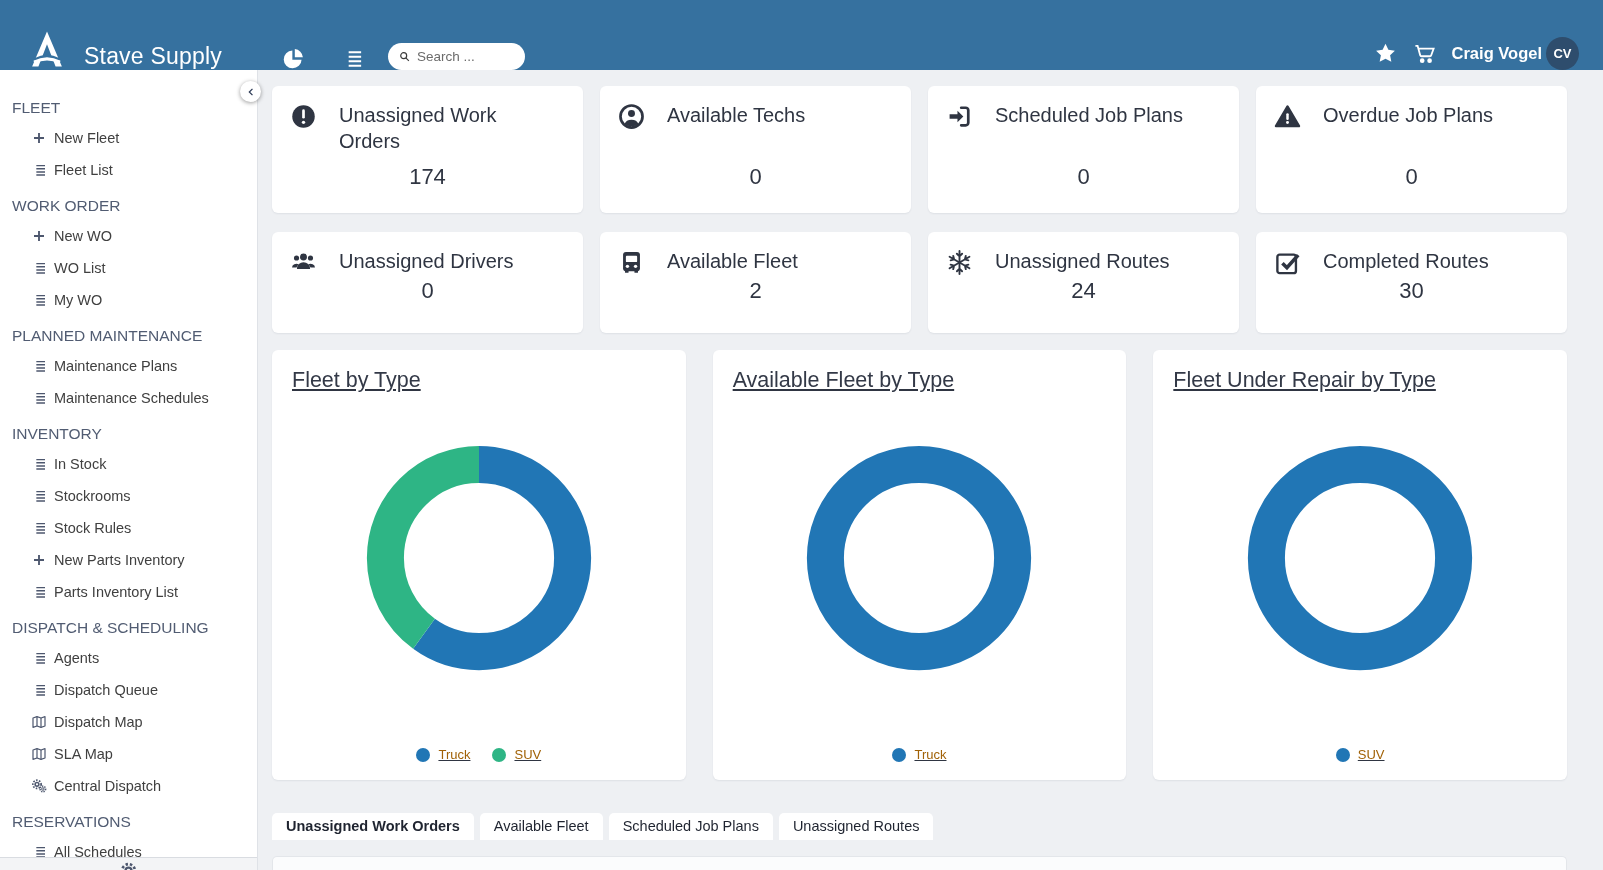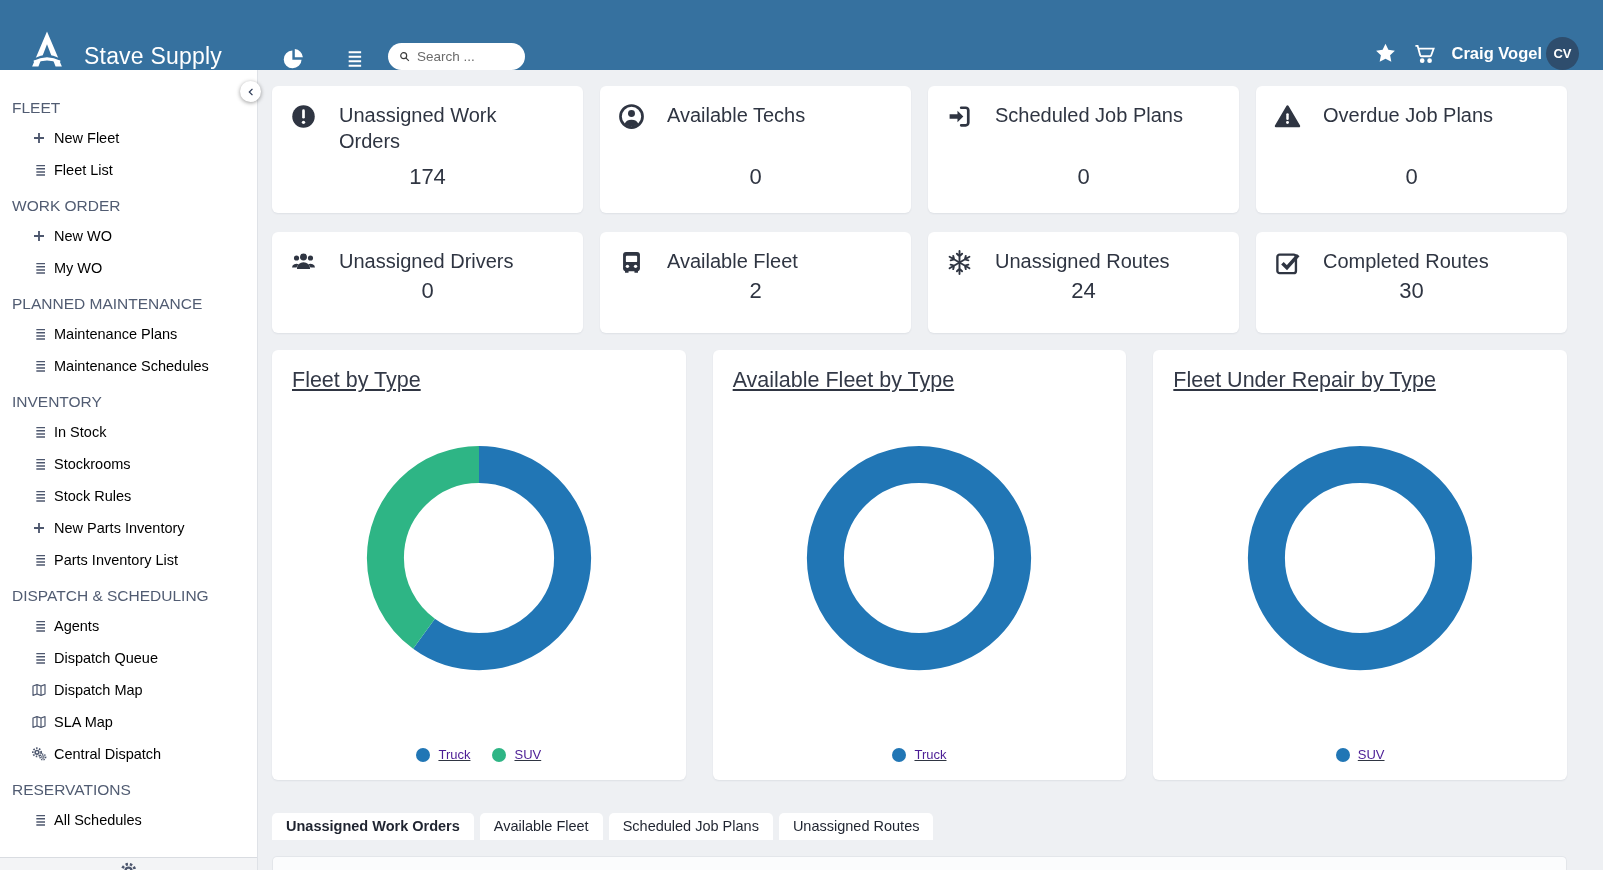--- a/index.html
+++ b/index.html
@@ -34,21 +34,21 @@
            margin-left:-12px; cursor:pointer; }
   
   .sidebar{
     position:fixed; top:70px; left:0; bottom:0; width:258px; background:#fff;
     border-right:1px solid #dfe2e7; display:flex; flex-direction:column; z-index:5;
   }
   .side-nav{ flex:1; overflow:hidden; padding-top:18px; }
   .side-heading{ font-size:15.5px; color:#515c72; padding:11px 12px 5px; }
   .side-item{
     display:flex; align-items:center; gap:7px; padding:7px 8px 7px 31px;
-    font-size:14.5px; color:#000000; cursor:pointer; line-height:18px;
+    font-size:14.5px; color:#404040; cursor:pointer; line-height:18px;
   }
   .si{ display:flex; align-items:center; color:#4d576e; }
   .si svg{ width:16px; height:16px; }
   .side-foot{
     border-top:1px solid #d9dce1; background:#f3f4f6; height:13px;
     display:flex; justify-content:center; overflow:hidden;
   }
   .side-foot svg{ width:19px; height:19px; color:#4d576e; margin-top:3px; }
   .collapse-btn{
     position:fixed; left:240px; top:81px; width:21px; height:21px; border-radius:50%;
@@ -74,21 +74,21 @@
   .stat-value{ text-align:center; font-size:22px; margin-top:2px; }
   
   .charts{ display:grid; grid-template-columns:repeat(3,1fr); gap:27px; margin-top:17px; }
   .chart-card{
     background:#fff; border-radius:6px; box-shadow:0 1px 2px rgba(20,30,60,.07);
     height:430px; padding:18px 20px 14px; display:flex; flex-direction:column;text-decoration:underline;
   }
   .chart-title{ font-size:21.5px; color:#333947; }
   svg.donut{ width:234px; height:234px; margin:48px auto 0; display:block; }
   .legend{ margin-top:auto; display:flex; justify-content:center; gap:22px; padding-bottom:4px; }
-  .legend-item{ display:flex; align-items:center; gap:8px; font-size:13px; color:#4c1d95; cursor:pointer; }
+  .legend-item{ display:flex; align-items:center; gap:8px; font-size:13px; color:#a16207; cursor:pointer; }
   .legend-dot{ width:14px; height:14px; border-radius:50%; }
   
   .tabs{ display:flex; gap:6px; margin-top:33px; }
   .tab{
     background:#fff; border-radius:5px 5px 0 0; padding:5px 14px; height:27px;
     font-size:14.5px; color:#1f2430; cursor:pointer; white-space:nowrap;
   }
   .tab.active{ font-weight:700; }
   .panel{
     margin-top:16px; height:16px; background:#fbfcfd;
@@ -180,20 +180,29 @@
           </span>
         <span>New WO</span>
         </a>
       <a class="side-item">
         <span class="si">
             <svg viewBox="0 0 24 24" fill="none" stroke="currentColor" stroke-width="2.1">
               <path d="M4 5.5h.01M4 10.2h.01M4 14.9h.01M4 19.6h.01" stroke-width="2.8"></path>
               <path d="M8 5.5h13M8 10.2h13M8 14.9h13M8 19.6h13"></path>
             </svg>
           </span>
+        <span>WO List</span>
+        </a>
+      <a class="side-item">
+        <span class="si">
+            <svg viewBox="0 0 24 24" fill="none" stroke="currentColor" stroke-width="2.1">
+              <path d="M4 5.5h.01M4 10.2h.01M4 14.9h.01M4 19.6h.01" stroke-width="2.8"></path>
+              <path d="M8 5.5h13M8 10.2h13M8 14.9h13M8 19.6h13"></path>
+            </svg>
+          </span>
         <span>My WO</span>
         </a>
     </div>
 
     <div>
       <div class="side-heading">PLANNED MAINTENANCE</div>
       <a class="side-item">
         <span class="si">
             <svg viewBox="0 0 24 24" fill="none" stroke="currentColor" stroke-width="2.1">
               <path d="M4 5.5h.01M4 10.2h.01M4 14.9h.01M4 19.6h.01" stroke-width="2.8"></path>

